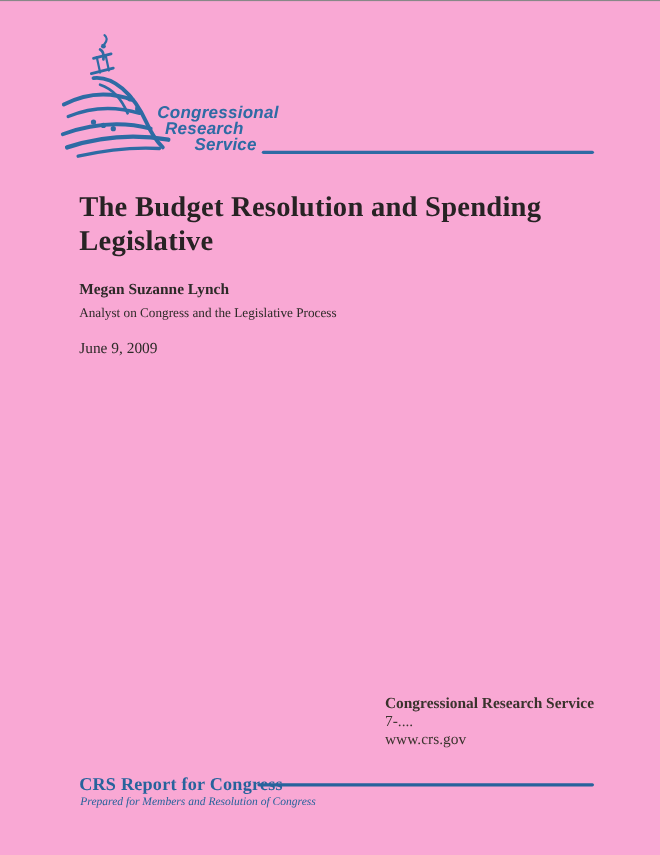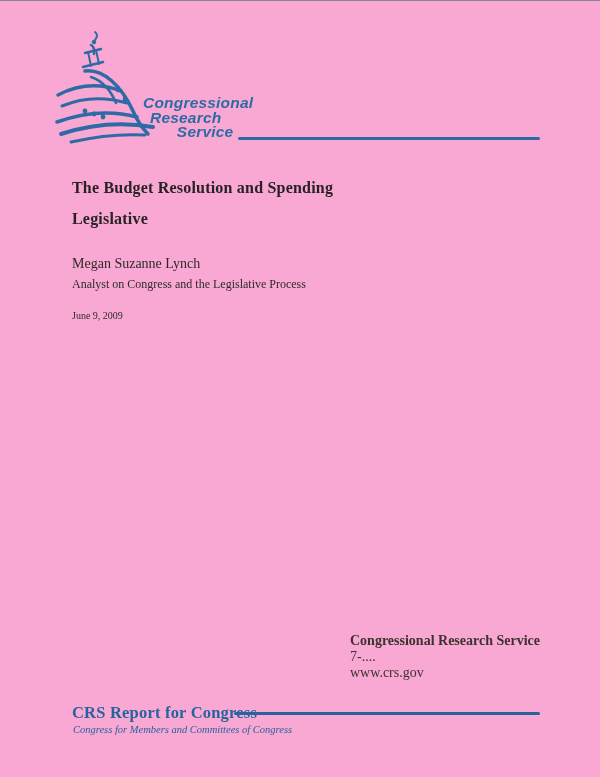--- a/index.html
+++ b/index.html
@@ -43,46 +43,46 @@
     height: 3px;
     border-radius: 2px;
     background: #2e6ba4;
   }
 
   
   .title {
     position: absolute;
     left: 72px;
     top: 171px;
-    font-size: 16px;
+    font-size: 26px;
     font-weight: bold;
     line-height: 31px;
     color: #272324;
     letter-spacing: 0.2px;
   }
   .author-name {
     position: absolute;
     left: 72px;
     top: 255px;
     font-size: 14px;
-    font-weight: normal;
+    font-weight: bold;
     color: #2d2a28;
   }
   .author-role {
     position: absolute;
     left: 72px;
     top: 276px;
     font-size: 12px;
     color: #2d2a28;
   }
   .doc-date {
     position: absolute;
     left: 72px;
     top: 309px;
-    font-size: 10px;
+    font-size: 14px;
     color: #2d2a28;
   }
 
   
   .footer-info {
     position: absolute;
     right: 60px;
     top: 632px;
     font-size: 14px;
     line-height: 16px;
@@ -169,15 +169,15 @@
   <div class="doc-date">June 9, 2009</div>
 
   <div class="footer-info">
     <div class="org">Congressional Research Service</div>
     <div>7-....</div>
     <div>www.crs.gov</div>
   </div>
 
   <div class="banner-title">CRS Report for Congress</div>
   <div class="banner-rule"></div>
-  <div class="banner-subtitle">Congress for Members and Committees of Congress</div>
+  <div class="banner-subtitle">Prepared for Members and Resolution of Congress</div>
 
 </div>
 
 </body></html>

